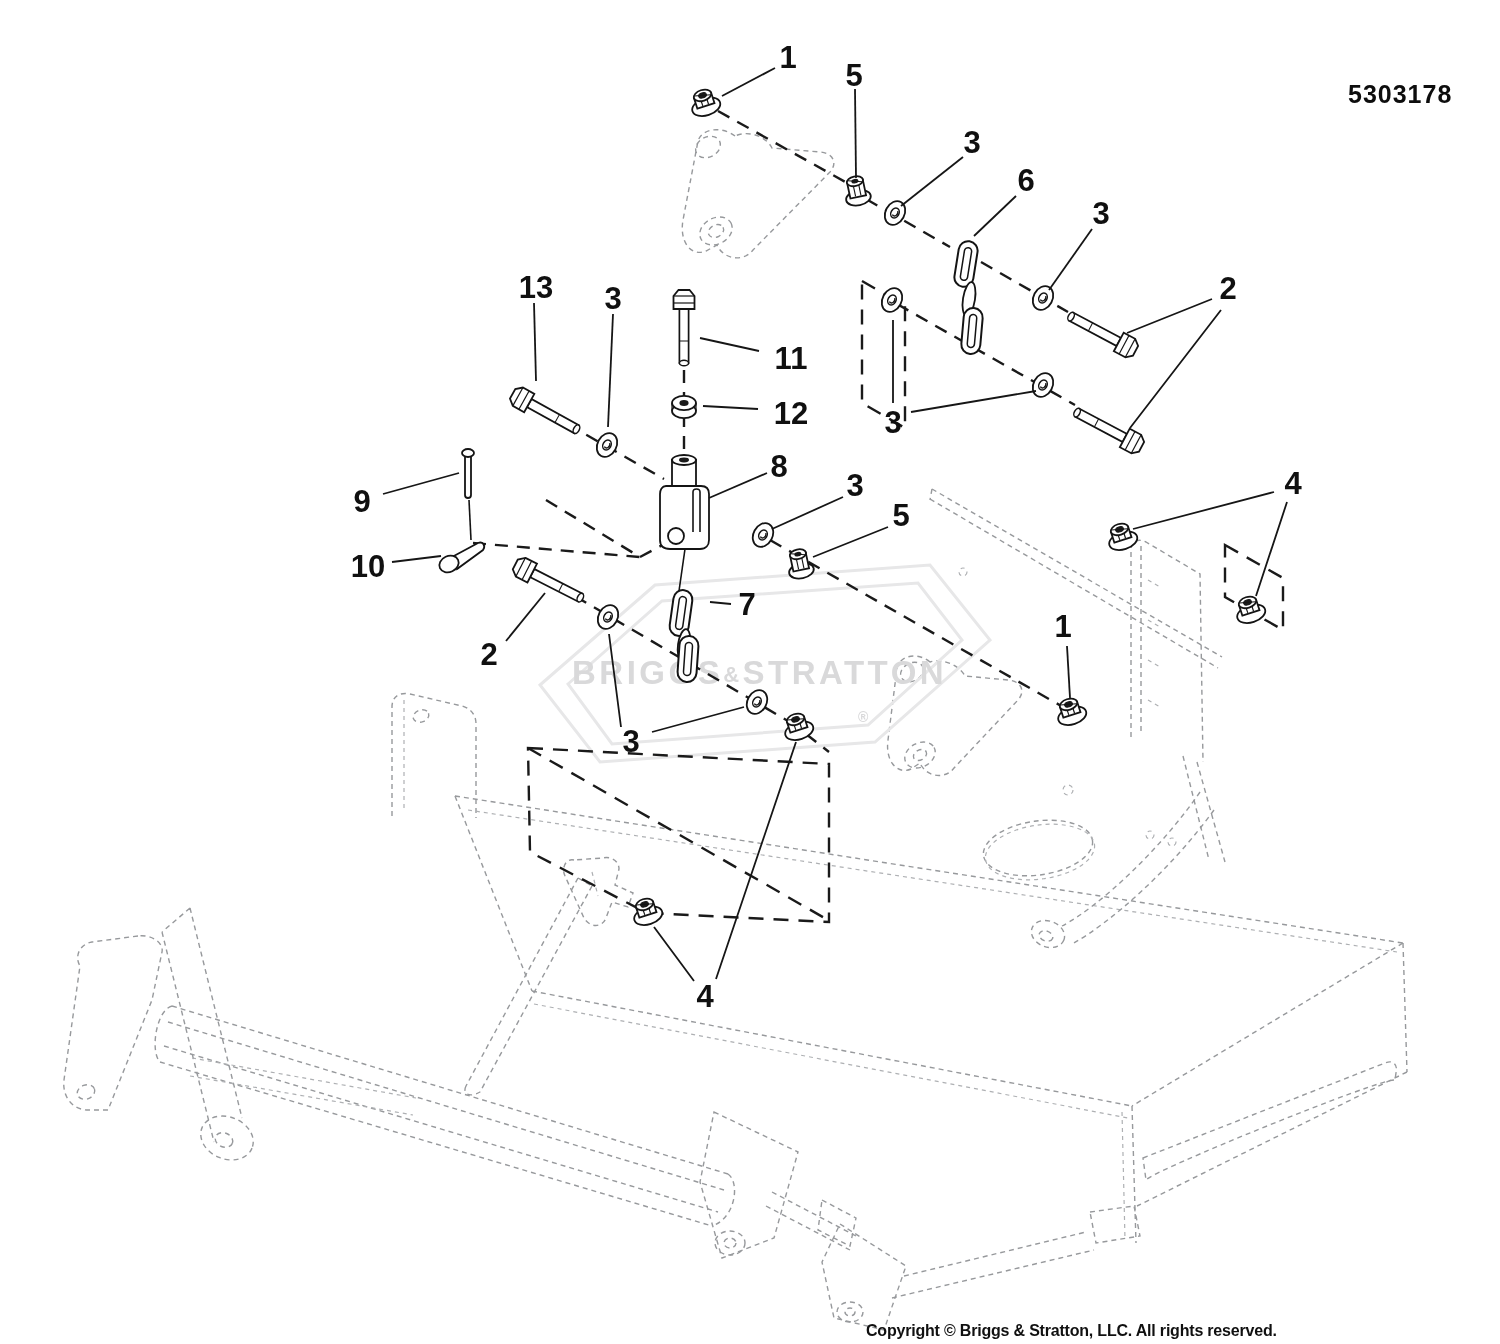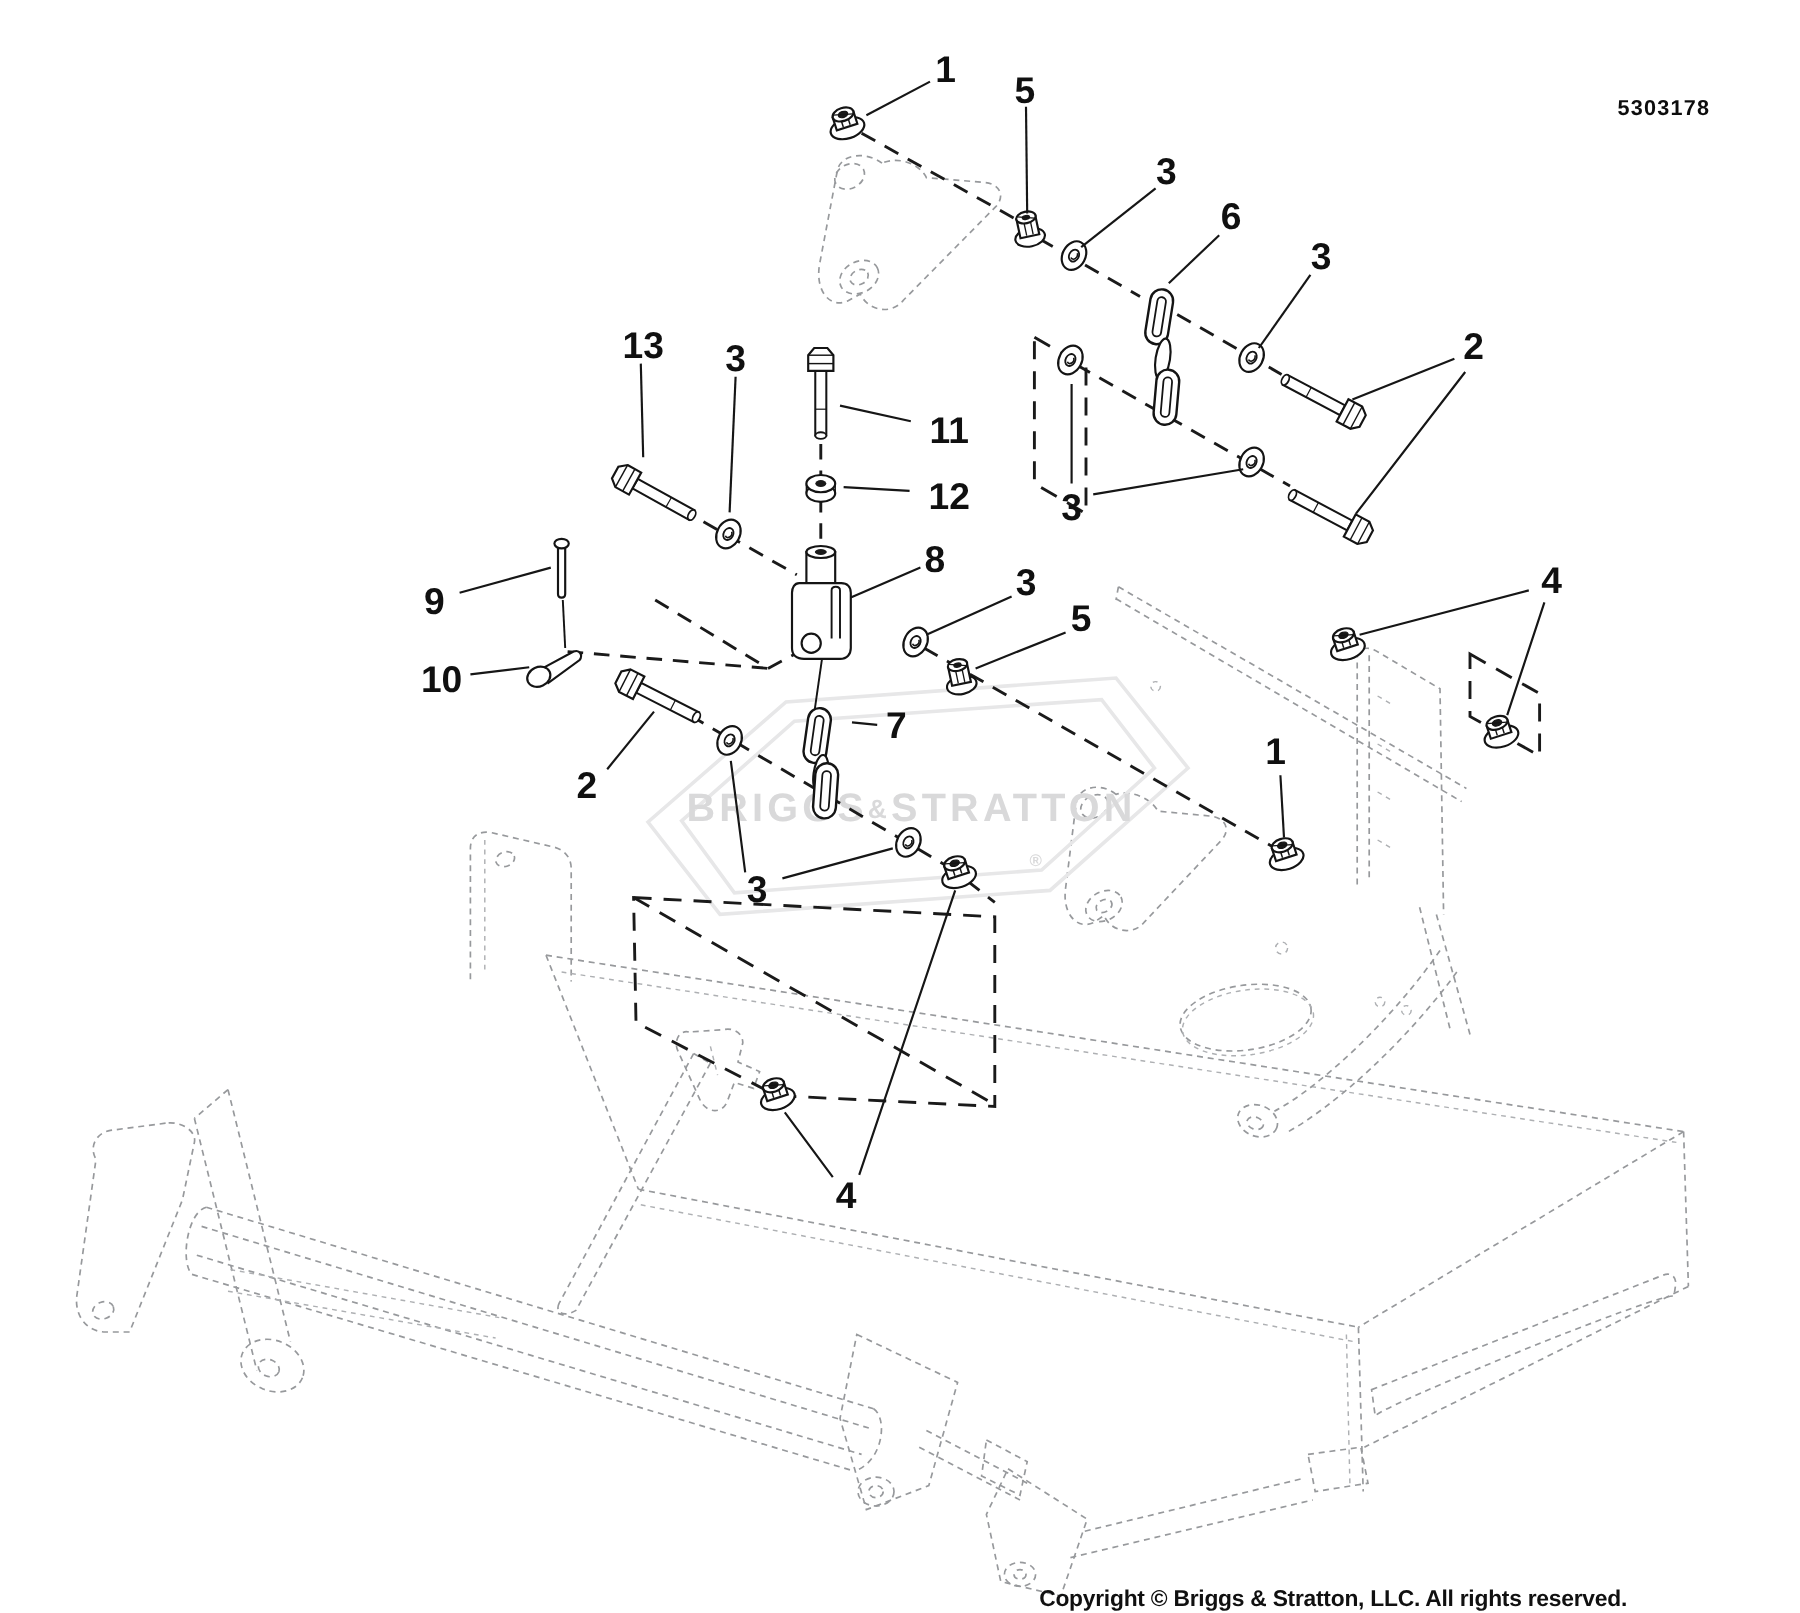--- a/index.html
+++ b/index.html
@@ -9,22 +9,22 @@
   .dk{fill:none;stroke:#97999c;stroke-width:1.4;stroke-dasharray:5 4;}
   .dk2{fill:none;stroke:#aeb0b3;stroke-width:1.2;stroke-dasharray:4 4;}
   .ax{fill:none;stroke:#1a1a1a;stroke-width:2.4;stroke-dasharray:13 9;}
   .pnl{fill:none;stroke:#1a1a1a;stroke-width:2.4;stroke-dasharray:15 10;}
   .ln{fill:none;stroke:#161616;stroke-width:1.8;}
   .pt{fill:#ffffff;stroke:#141414;stroke-width:1.8;}
   .ptn{fill:none;stroke:#141414;stroke-width:1.6;}
   .wm{fill:none;stroke:#e7e7e8;stroke-width:3;}
   .callout{font-family:"Liberation Sans", sans-serif;font-weight:bold;font-size:31px;fill:#101010;}
   .wmtxt{font-family:"Liberation Sans", sans-serif;font-weight:bold;fill:#d9d9da;letter-spacing:3.5px;}
-  #part-number{position:absolute;left:1348px;top:80px;font-size:18px;font-weight:bold;color:#0d0d0d;letter-spacing:1px;}
-  #copyright{position:absolute;left:866px;top:1322px;font-size:19px;font-weight:bold;color:#101010;letter-spacing:-0.2px;}
+  #part-number{position:absolute;left:1348px;top:80px;font-size:25px;font-weight:bold;color:#0d0d0d;letter-spacing:1px;}
+  #copyright{position:absolute;left:866px;top:1322px;font-size:16px;font-weight:bold;color:#101010;letter-spacing:-0.2px;}
 </style>
 </head>
 <body>
 
 <div id="stage">
 
 <svg id="diagram-svg" width="1500" height="1344" viewBox="0 0 1500 1344">
 
   <defs>
     <g id="washer">

